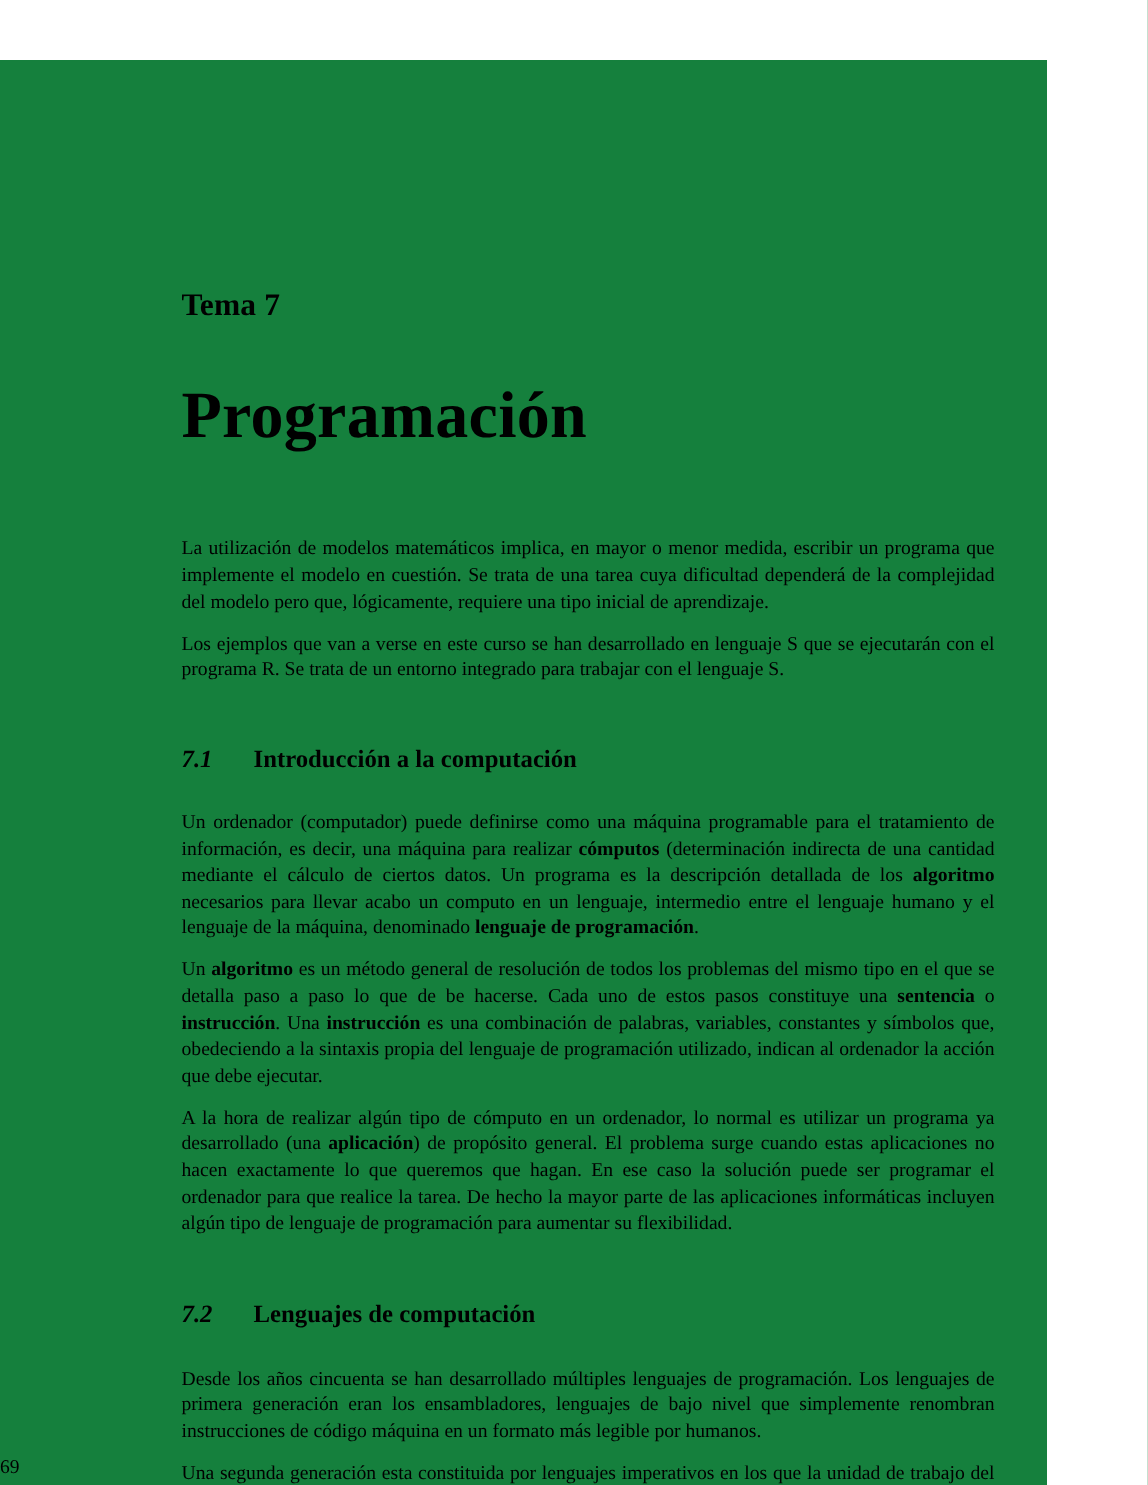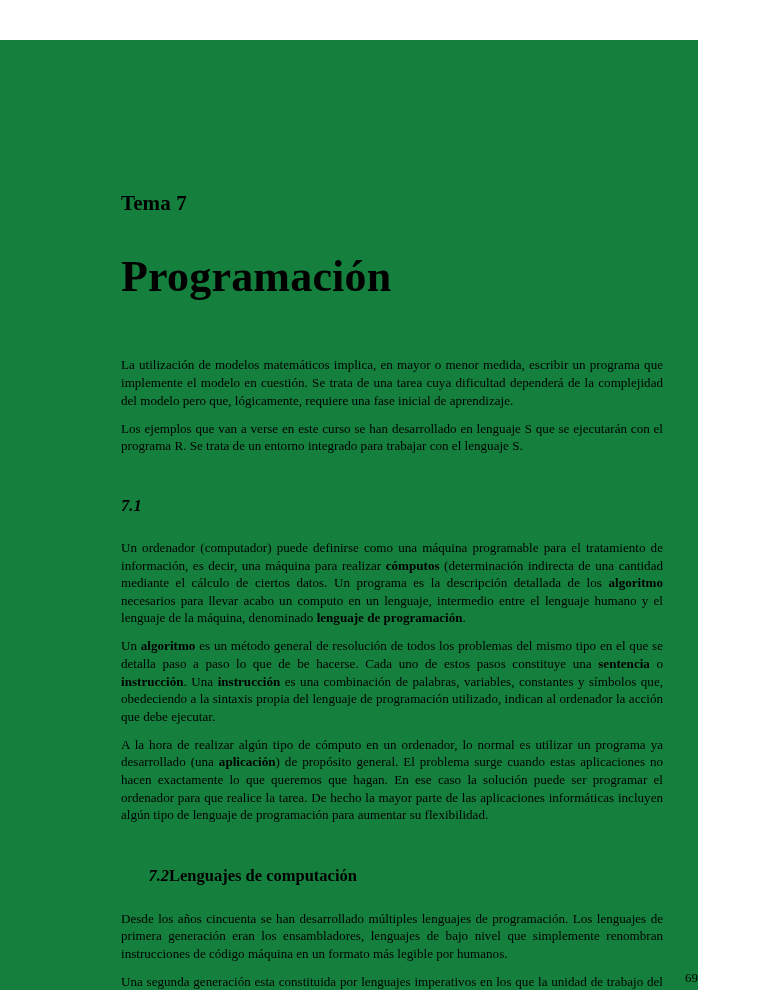--- a/index.html
+++ b/index.html
@@ -61,21 +61,21 @@
     font-style: italic;
   }
   .section-title {
     display: inline-block;
   }
 
   
   .intro-block { padding-top: 55px; }
   .sec1-heading { padding-top: 41px; }
   .sec1-body { padding-top: 23px; }
-  .sec2-heading { padding-top: 42px; text-align: right; }
+  .sec2-heading { padding-top: 42px; }
   .sec2-body { padding-top: 24px; }
 
   
   p.para {
     font-size: 13.1px;
     line-height: 17.6px;
     margin: 0 0 10.5px 0;
     text-align: justify;
     text-justify: inter-word;
     hyphens: none;
@@ -83,41 +83,42 @@
   p.para:last-child { margin-bottom: 0; }
   .b { font-weight: bold; }
   .i { }
 
   
   .page-number {
     position: absolute;
     left: 0;
     right: 0;
     top: 930px;
-    text-align: right;
+    text-align: left;
     font-size: 13px;
     line-height: 16px;
   }
 </style>
 </head>
 <body>
 
 <div class="page">
   <div class="content">
 
     <div class="chapter-label">Tema 7</div>
     <h1 class="chapter-title">Programación</h1>
 
     <div class="intro-block">
-      <p class="para">La utilización de modelos matemáticos implica, en mayor o menor medida, escribir un programa que implemente el modelo en cuestión. Se trata de una tarea cuya dificultad dependerá de la complejidad del modelo pero que, lógicamente, requiere una fase inicial de aprendizaje.</p>
+      <p class="para">La utilización de modelos matemáticos implica, en mayor o menor medida, escribir un programa que implemente el modelo en cuestión. Se trata de una tarea cuya dificultad dependerá de la complejidad del modelo pero que, lógicamente, requiere una tipo inicial de aprendizaje.</p>
       <p class="para">Los ejemplos que van a verse en este curso se han desarrollado en lenguaje S que se ejecutarán con el programa R. Se trata de un entorno integrado para trabajar con el lenguaje S.</p>
     </div>
 
     <h2 class="section-heading sec1-heading">
       <span class="section-number">7.1</span>
+      <span class="section-title">Introducción a la computación</span>
     </h2>
 
     <div class="sec1-body">
       <p class="para">
         <span>Un ordenador (</span><span class="i">computador</span><span>) puede definirse como una máquina programable para el tratamiento de información, es decir, una máquina para realizar </span><span class="b">cómputos</span><span> (determinación indirecta de una cantidad mediante el cálculo de ciertos datos. Un programa es la descripción detallada de los </span><span class="b">algoritmo</span><span> necesarios para llevar acabo un computo en un lenguaje, intermedio entre el lenguaje humano y el lenguaje de la máquina, denominado </span><span class="b">lenguaje de programación</span><span>.</span>
       </p>
 
       <p class="para">
         <span>Un </span><span class="b">algoritmo</span><span> es un método general de resolución de todos los problemas del mismo tipo en el que se detalla paso a paso lo que de be hacerse. Cada uno de estos pasos constituye una </span><span class="b">sentencia</span><span> o </span><span class="b">instrucción</span><span>. Una </span><span class="b">instrucción</span><span> es una combinación de palabras, variables, constantes y símbolos que, obedeciendo a la sintaxis propia del lenguaje de programación utilizado, indican al ordenador la acción que debe ejecutar.</span>
       </p>

